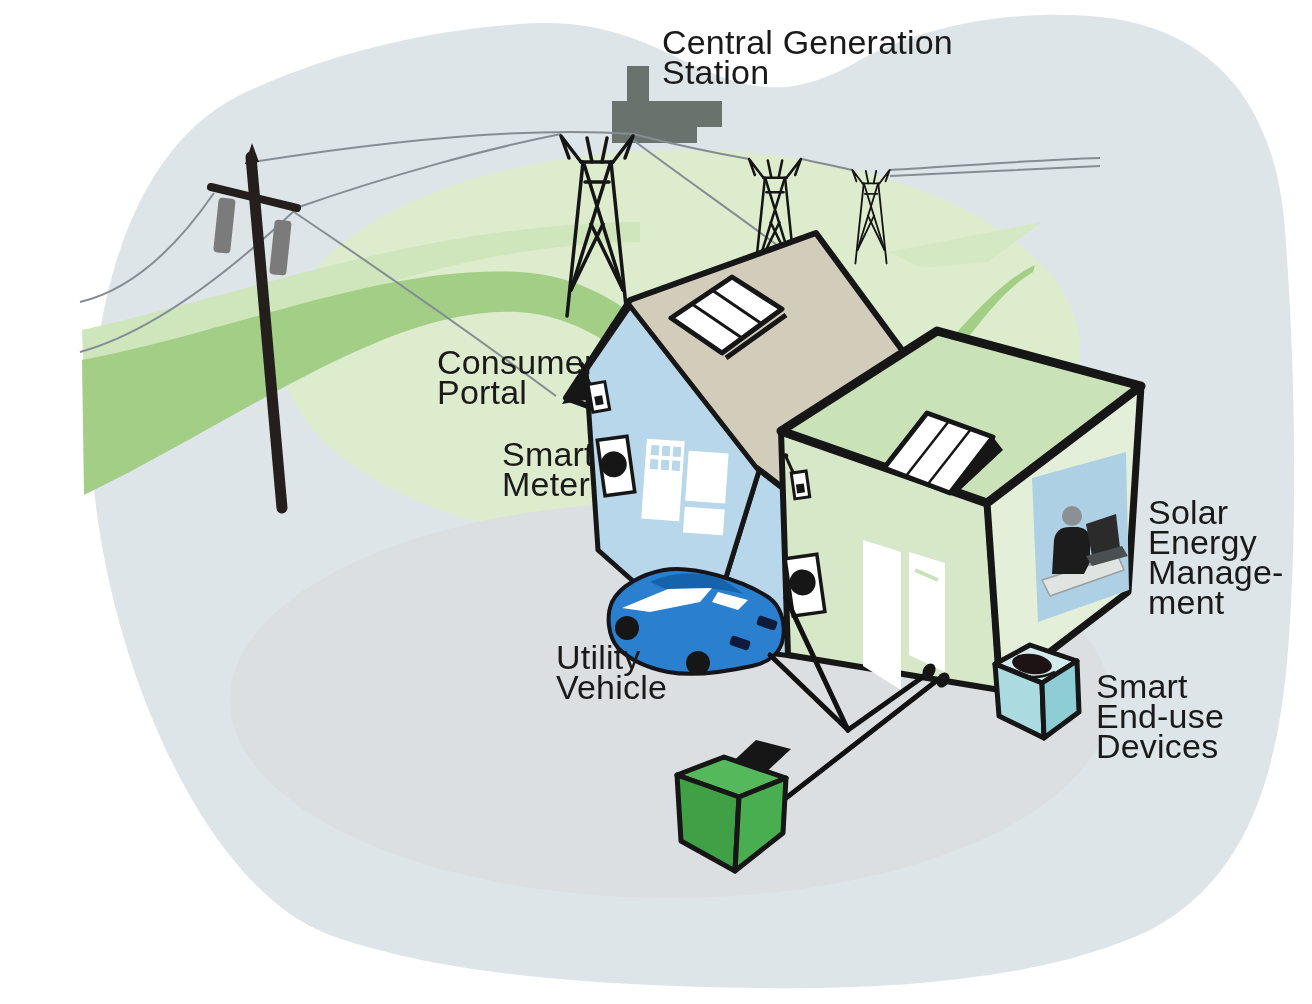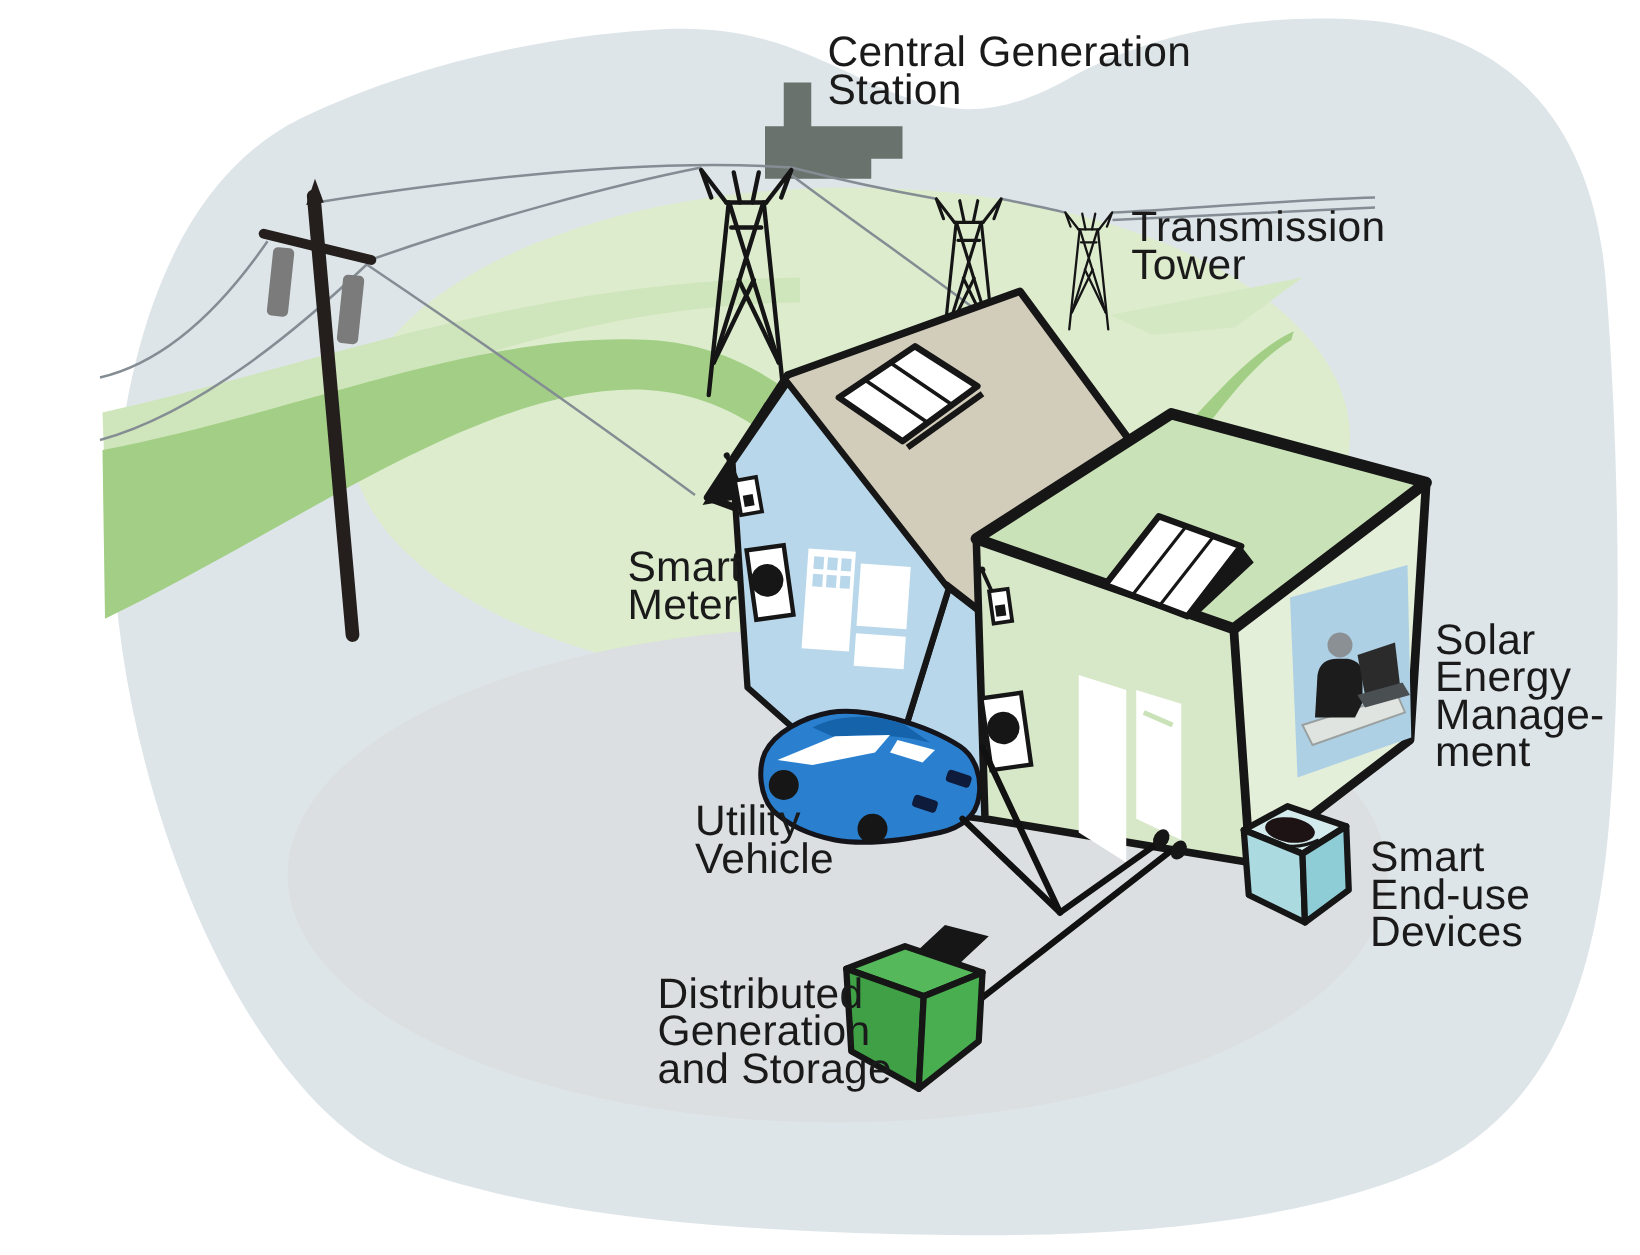--- a/index.html
+++ b/index.html
@@ -190,30 +190,27 @@
   <g>
     <path d="M 726 768 L 756 740 L 791 749 L 761 777 Z" fill="#161616"></path>
     <polygon points="677,775 724,757 786,778 739,797" fill="#55b85a" stroke="#161616" stroke-width="5" stroke-linejoin="round"></polygon>
     <polygon points="677,775 739,797 735,871 681,841" fill="#3fa046" stroke="#161616" stroke-width="5" stroke-linejoin="round"></polygon>
     <polygon points="739,797 786,778 783,833 735,871" fill="#49ae50" stroke="#161616" stroke-width="5" stroke-linejoin="round"></polygon>
   </g>
 </svg>
 
 <div class="lbl" style="left:662px;top:27px">Central Generation
 Station</div>
-<div class="lbl" style="left:905px;top:167px">Transmission
-Tower</div>
+<div class="lbl" style="left:437px;top:347px">Consumer
+Portal</div>
 <div class="lbl" style="left:502px;top:439px">Smart
 Meter</div>
 <div class="lbl" style="left:1148px;top:497px">Solar
 Energy
 Manage-
 ment</div>
 <div class="lbl" style="left:556px;top:642px">Utility
 Vehicle</div>
 <div class="lbl" style="left:1096px;top:671px">Smart
 End-use
 Devices</div>
-<div class="lbl" style="left:526px;top:780px">Distributed
-Generation
-and Storage</div>
 
 </div>
 
 </body></html>

